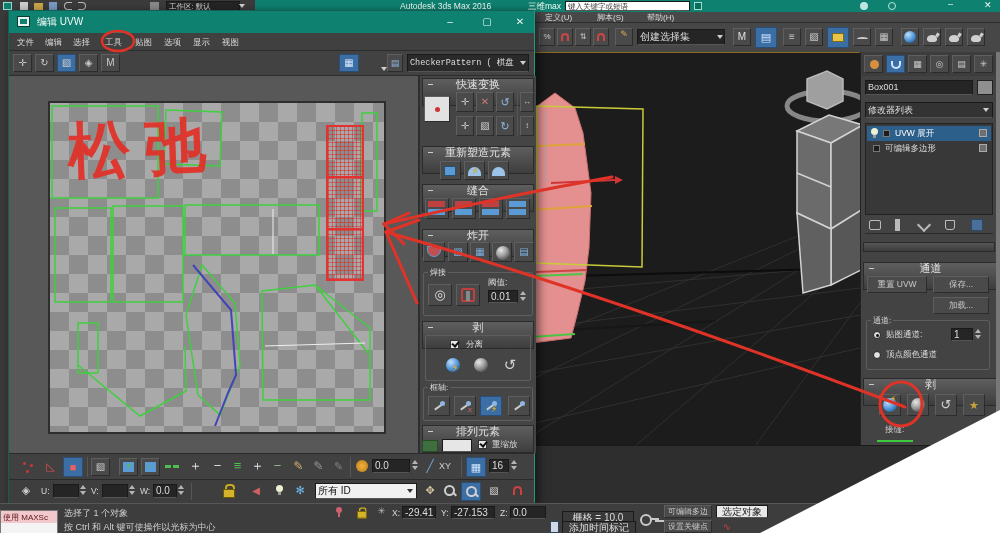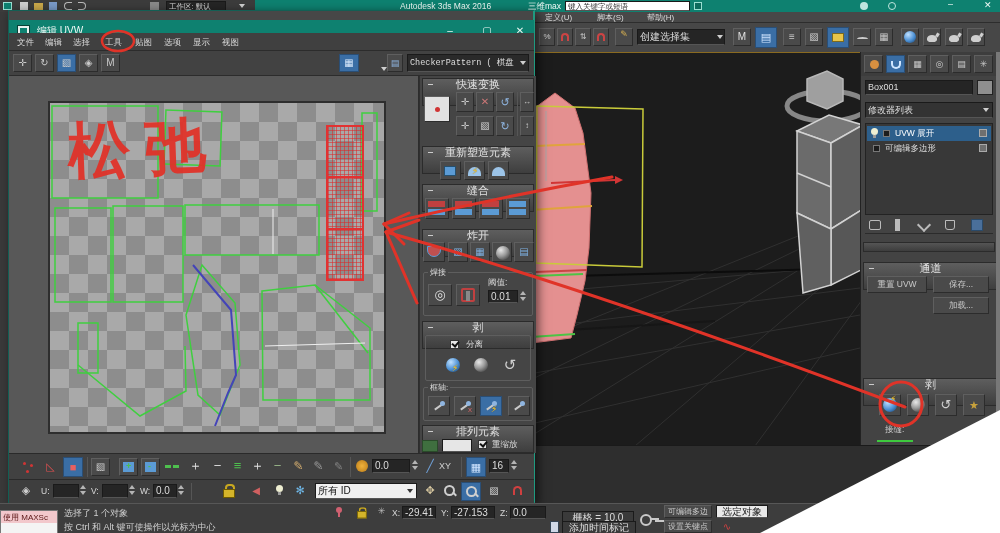--- a/index.html
+++ b/index.html
@@ -76,21 +76,21 @@
 
   <div class="abs" style="left:0;top:0;width:1000px;height:12px;background:#0e8170;">
     <div class="abs" style="left:0;top:0;width:255px;height:12px;background:#3c3c3c;">
       <div class="abs" style="left:3px;top:2px;width:9px;height:8px;background:#0e8170;border:1px solid #9adfd2;"></div>
       <div class="abs" style="left:20px;top:2px;width:8px;height:8px;background:#cfcfcf;"></div>
       <div class="abs" style="left:34px;top:3px;width:9px;height:7px;background:#caa84a;"></div>
       <div class="abs" style="left:49px;top:2px;width:8px;height:8px;background:#7a9ac8;"></div>
       <div class="abs" style="left:64px;top:2px;width:8px;height:8px;border:1px solid #bbb;border-right:none;border-radius:6px 0 0 6px;"></div>
       <div class="abs" style="left:78px;top:2px;width:8px;height:8px;border:1px solid #bbb;border-left:none;border-radius:0 6px 6px 0;"></div>
       <div class="abs" style="left:150px;top:2px;width:9px;height:8px;background:#8a8a8a;"></div>
-      <div class="fld" style="left:166px;top:1px;width:60px;height:10px;font-size:7.5px;line-height:9px;">工作区: 默认</div>
+      <div class="fld" style="left:166px;top:1px;width:74px;height:10px;font-size:7.5px;line-height:9px;">工作区: 默认</div>
       <div class="caret" style="left:239px;top:4px;"></div>
     </div>
     <span class="abs" style="left:400px;top:1px;font-size:8.5px;color:#eefaf6;">Autodesk 3ds Max 2016</span>
     <span class="abs" style="left:528px;top:1px;font-size:8.5px;color:#eefaf6;">三维max</span>
     <div class="fld" style="left:565px;top:1px;width:125px;height:10px;background:#fff;color:#333;font-size:7.5px;line-height:9px;">键入关键字或短语</div>
     <div class="abs" style="left:694px;top:2px;width:8px;height:8px;background:#0b6b5d;border:1px solid #9adfd2;"></div>
     <div class="abs" style="left:860px;top:2px;width:8px;height:8px;border-radius:50%;background:#bfe5de;"></div>
     <div class="abs" style="left:888px;top:2px;width:8px;height:8px;border-radius:50%;border:1px solid #bfe5de;"></div>
     <span class="abs" style="left:948px;top:-1px;color:#eefaf6;font-size:9px;">–</span>
     <span class="abs" style="left:984px;top:0px;color:#eefaf6;font-size:9px;">✕</span>
@@ -225,39 +225,51 @@
       <span class="abs" style="left:54px;top:2px;width:10px;height:10px;border-bottom:2px solid #bbb;border-left:2px solid #bbb;transform:rotate(-45deg);"></span>
       <span class="abs" style="left:80px;top:2px;width:10px;height:10px;border:1px solid #bbb;border-radius:0 0 3px 3px;"></span>
       <span class="abs" style="left:106px;top:1px;width:12px;height:12px;background:#4a6f9a;border:1px solid #2a4a6a;"></span>
     </div>
     <div class="abs" style="left:2px;top:190px;width:132px;height:10px;background:linear-gradient(#555,#3d3d3d);border:1px solid #2b2b2b;"></div>
 
     <div class="roll-h" style="top:210px;font-family:Liberation Serif, serif;"><span class="dash"></span><span>通道</span></div>
     <div class="ibtn" style="left:6px;top:224px;width:60px;height:17px;font-size:8.5px;line-height:15px;">重置 UVW</div>
     <div class="ibtn" style="left:72px;top:224px;width:56px;height:17px;font-size:8.5px;line-height:15px;">保存...</div>
     <div class="ibtn" style="left:72px;top:245px;width:56px;height:17px;font-size:8.5px;line-height:15px;">加载...</div>
+    <div class="grp" style="left:5px;top:268px;width:124px;height:50px;">
+      <span class="glabel">通道:</span>
+      <span class="radio on" style="left:6px;top:10px;"></span>
+      <span class="abs" style="left:19px;top:8px;font-size:8.5px;">贴图通道:</span>
+      <span class="fld" style="left:84px;top:7px;width:22px;height:13px;">1</span>
+      <span class="spin" style="left:107px;top:7px;height:13px;">
+          <i class="su"></i>
+          <i class="sd"></i>
+        </span>
+      <span class="radio" style="left:6px;top:30px;"></span>
+      <span class="abs" style="left:19px;top:28px;font-size:8.5px;">顶点颜色通道</span>
+    </div>
 
     <div class="roll-h" style="top:326px;"><span class="dash"></span><span>剥</span></div>
     <div class="ibtn" style="left:18px;top:342px;width:22px;height:22px;">
         <span class="sphere" style="left:3px;top:3px;"></span>
         <span class="zap">⚡</span>
       </div>
     <div class="ibtn" style="left:46px;top:342px;width:22px;height:22px;">
         <span class="sphere dark" style="left:3px;top:3px;"></span>
       </div>
     <div class="ibtn" style="left:74px;top:342px;width:22px;height:22px;font-size:13px;line-height:20px;color:#cfcfcf;">↺</div>
     <div class="ibtn" style="left:102px;top:342px;width:22px;height:22px;font-size:11px;line-height:20px;color:#c8a23c;">★</div>
     <span class="abs" style="left:24px;top:372px;font-size:8.5px;color:#ccc;">接缝:</span>
     <div class="abs" style="left:16px;top:388px;width:36px;height:2px;background:#3ec93e;"></div>
     <div class="abs" style="left:135px;top:0;width:4px;height:393px;background:#787878;"></div>
   </div>
 
   <div class="abs" style="left:8px;top:10px;width:527px;height:493px;background:#474747;border:1px solid #135f54;border-right:2px solid #1f9a80;box-shadow:3px 3px 10px rgba(0,0,0,.6);">
 
-    <div class="abs" style="left:0;top:9px;width:525px;height:22px;background:#0e8170;">
+    <div class="abs" style="left:0;top:0;width:525px;height:22px;background:#0e8170;">
       <span class="abs" style="left:8px;top:5px;width:13px;height:11px;background:#e8f2ef;border:1px solid #073f36;">
           <span style="position:absolute;left:2px;top:2px;width:7px;height:5px;background:#0e8170;"></span>
         </span>
       <span class="abs" style="left:28px;top:4px;font-size:10px;color:#f2faf8;">编辑 UVW</span>
       <span class="titlebtn" style="left:428px;top:3px;">–</span>
       <span class="titlebtn" style="left:465px;top:3px;">▢</span>
       <span class="titlebtn" style="left:498px;top:3px;">✕</span>
     </div>
 
     <div class="abs" style="left:0;top:22px;width:525px;height:18px;background:#404040;border-bottom:1px solid #2c2c2c;">

